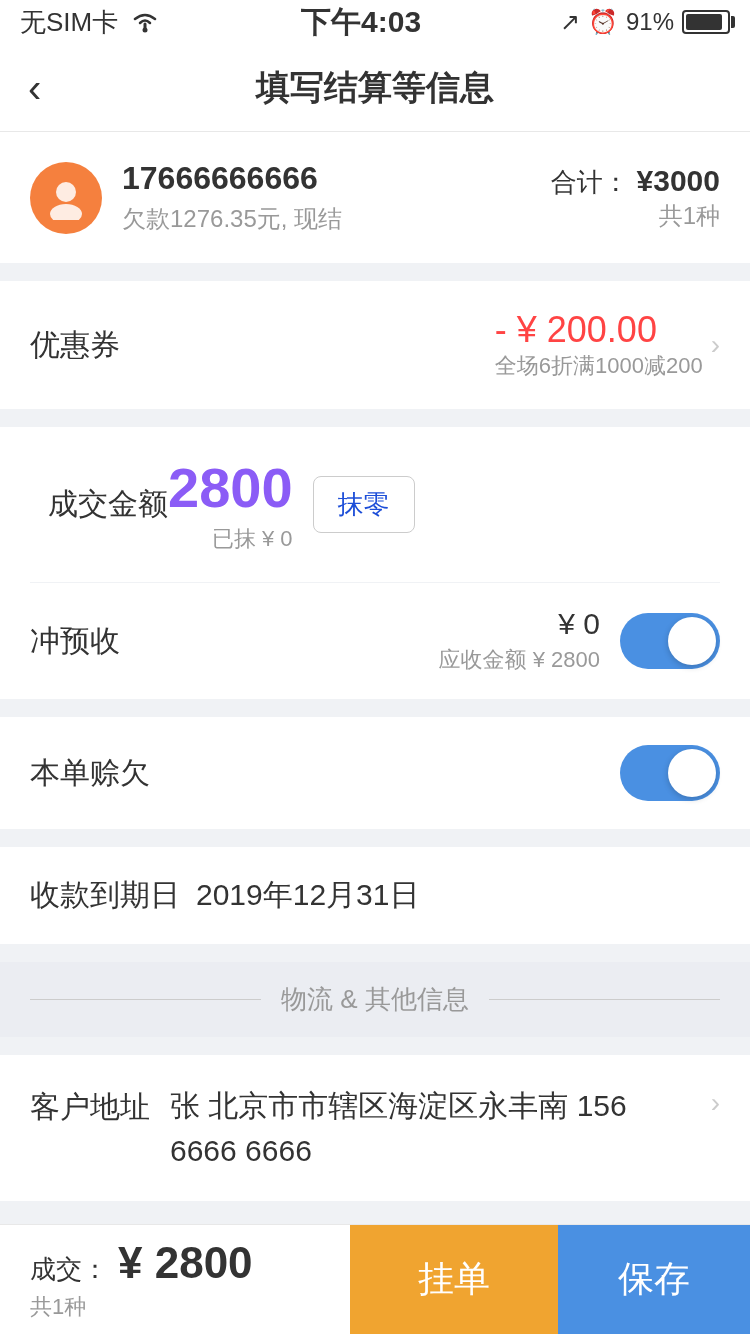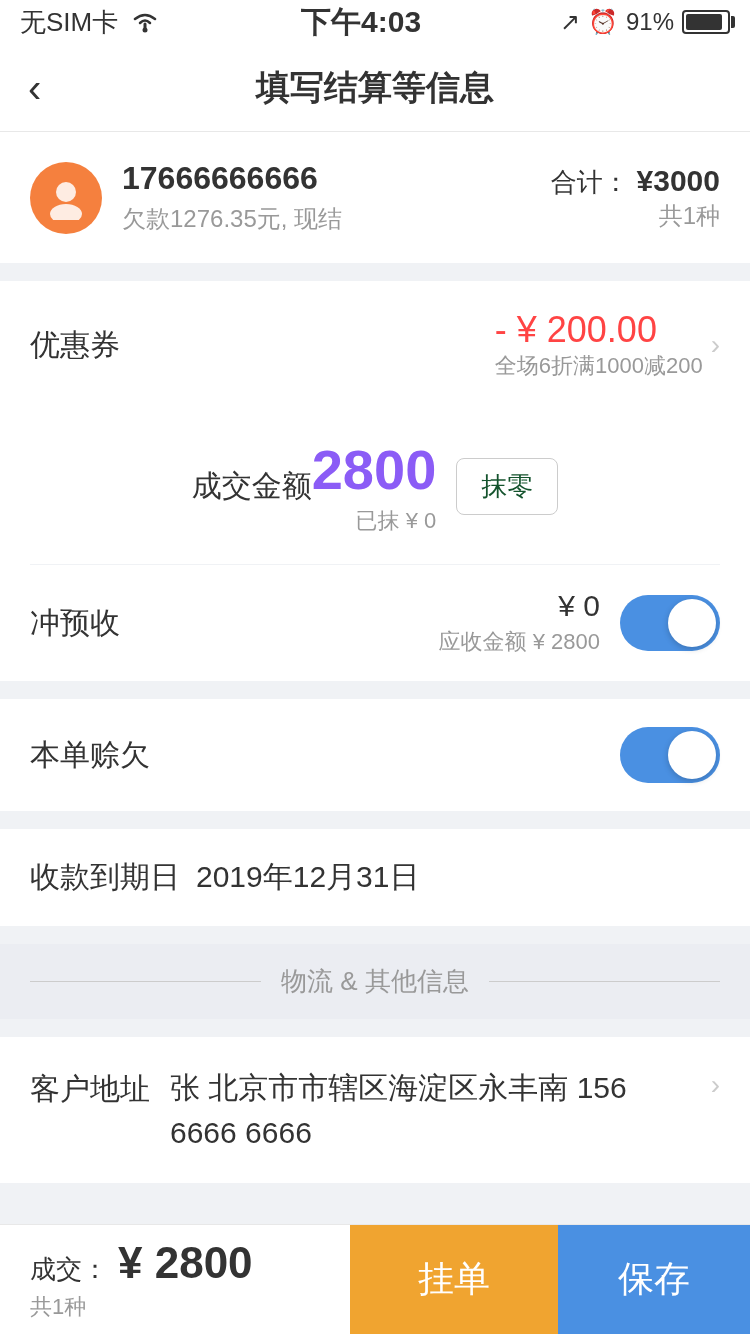--- a/index.html
+++ b/index.html
@@ -118,54 +118,55 @@
     .user-total-amount { font-size: 30px; color: #333; font-weight: 600; }
     .user-count { font-size: 24px; color: #999; }
 
     
     .coupon-row {
       background: #fff;
       padding: 28px 30px;
       display: flex;
       align-items: center;
       justify-content: space-between;
+      margin-bottom: 18px;
     }
     .coupon-label { font-size: 30px; color: #333; }
     .coupon-right { display: flex; align-items: center; gap: 0; }
     .coupon-discount { font-size: 36px; color: #ff4444; font-weight: 500; }
     .coupon-desc { font-size: 22px; color: #999; text-align: right; }
     .chevron-right {
       color: #ccc;
       font-size: 28px;
       margin-left: 8px;
     }
 
     
     .section-white {
       background: #fff;
       margin-bottom: 18px;
     }
 
     
     .amount-row {
-      padding: 28px 30px;
-      display: flex;
-      align-items: center;
-      justify-content: center;
+      padding: 28px 48px;
+      display: flex;
+      align-items: center;
+      justify-content: flex-start;
     }
     .amount-label { font-size: 30px; color: #333; }
     .amount-right { display: flex; align-items: center; gap: 20px; }
     .amount-value { font-size: 56px; color: #8b5cf6; font-weight: 600; }
     .amount-sub { font-size: 22px; color: #999; text-align: right; margin-top: 4px; }
     .round-btn {
       border: 1.5px solid #ccc;
       border-radius: 8px;
       padding: 10px 24px;
       font-size: 26px;
-      color: #14532d;
+      color: #1d4ed8;
       background: #fff;
       cursor: pointer;
       white-space: nowrap;
     }
     .amount-col { display: flex; flex-direction: column; align-items: flex-end; }
 
     
     .row-divider {
       height: 1px;
       background: #f0f2f5;

